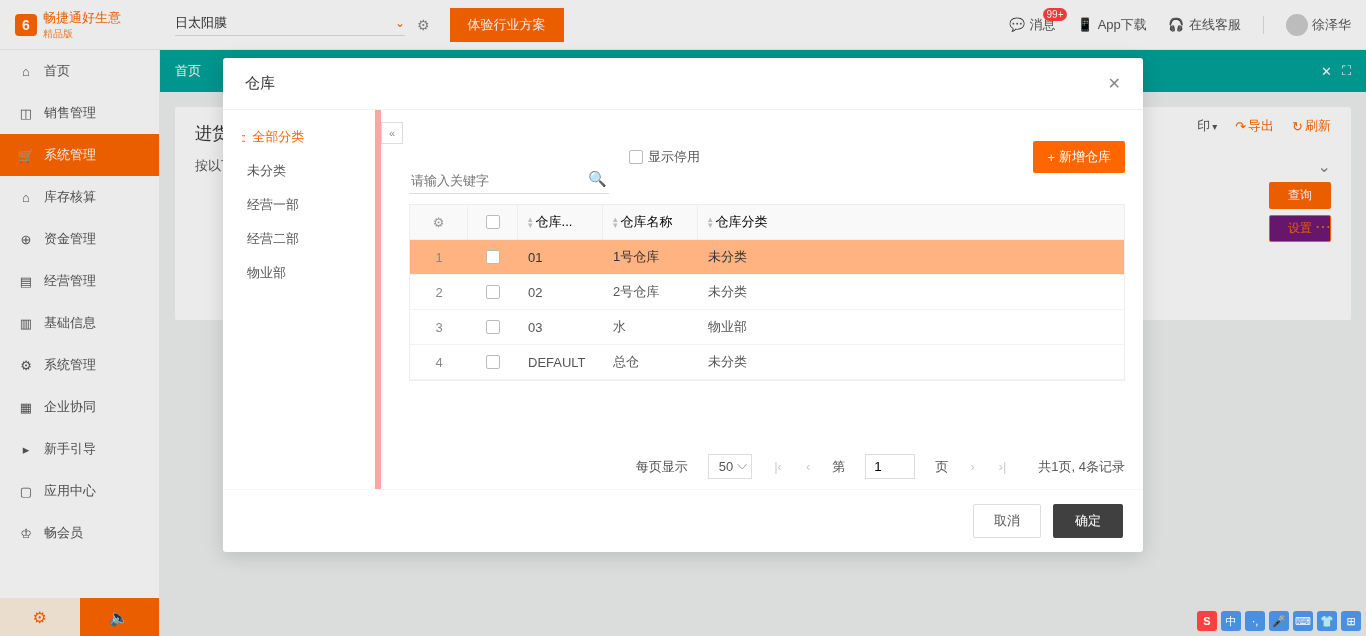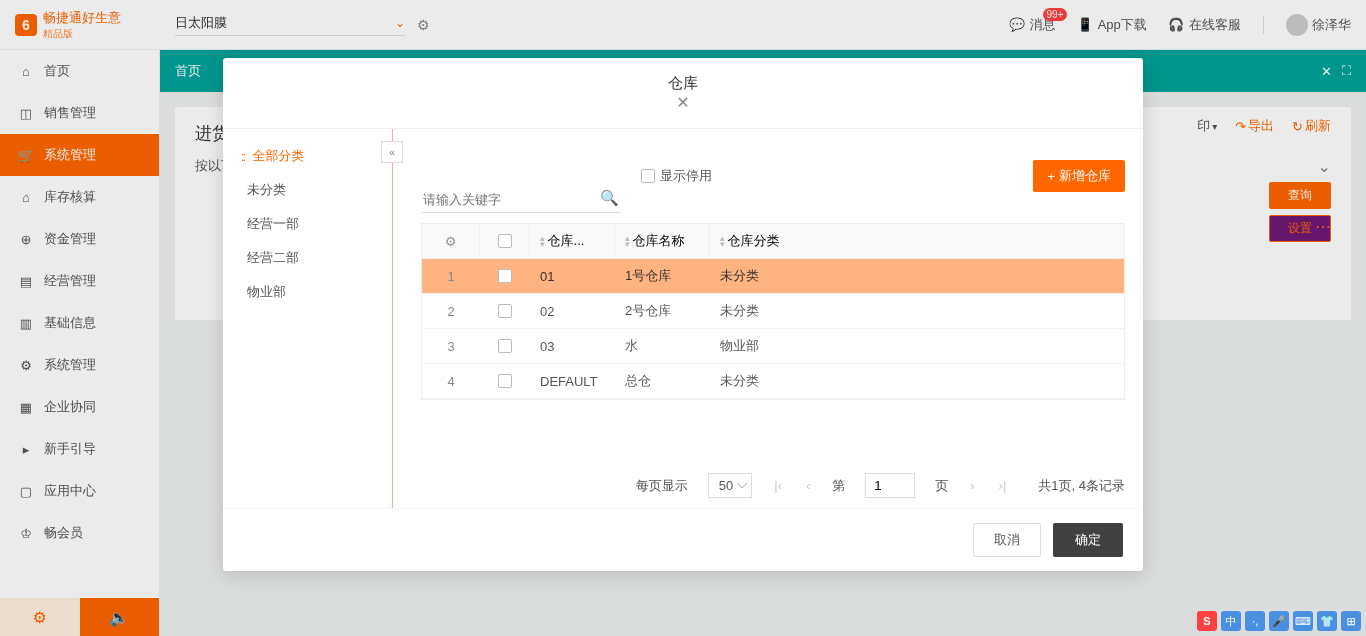--- a/index.html
+++ b/index.html
@@ -43,25 +43,25 @@
 .action-link.orange { color: #ff6600; }
 .filter-row { font-size: 13px; color: #555; display: flex; align-items: center; gap: 10px; }
 .filter-btns { position: absolute; right: 20px; top: 50px; display: flex; flex-direction: column; gap: 6px;}
 .btn-query { background: #ff6600; color: #fff; border: none; padding: 5px 18px; font-size: 12px; border-radius: 2px;}
 .btn-set { background: #701a75; color: #ff6600; border: 1px solid #ff6600; padding: 4px 18px; font-size: 12px; border-radius: 2px;}
 .more-dots { position: absolute; right: 20px; top: 110px; color: #ff6600; font-size: 16px;}
 
 
 .modal-overlay { position: absolute; inset: 0; background: rgba(0,0,0,0.08); display: flex; align-items: flex-start; justify-content: center; padding-top: 58px; }
 .modal { width: 920px; background: #fff; border-radius: 3px; box-shadow: 0 4px 20px rgba(0,0,0,0.15); display: flex; flex-direction: column; }
-.modal-header { padding: 16px 22px; display: flex; align-items: center; justify-content: space-between; flex-direction: column; }
+.modal-header { padding: 16px 22px; display: flex; align-items: center; justify-content: space-between; }
 .modal-title { font-size: 15px; color: #333; }
 .modal-close { color: #888; font-size: 16px; cursor: pointer; }
 .modal-body { display: flex; min-height: 380px; border-top: 1px solid #f0f0f0; position: relative;}
-.modal-sidebar { width: 170px; border-right: 1px solid #fca5a5; padding: 10px 0; font-size: 13px; }
+.modal-sidebar { width: 158px; border-right: 6px solid #fca5a5; padding: 10px 0; font-size: 13px; }
 .modal-sb-item { padding: 8px 24px; color: #555; cursor: pointer; }
 .modal-sb-item.root { color: #ff6600; display: flex; align-items: center; gap: 4px; padding-left: 18px;}
 .modal-sb-item.root::before { content: "::"; color: #ff6600; letter-spacing: -2px; margin-right: 4px;}
 .collapse-tab { position: absolute; left: 158px; top: 12px; width: 22px; height: 22px; border: 1px solid #ddd; background: #fff; display: flex; align-items: center; justify-content: center; font-size: 11px; color: #888; z-index: 2;}
 .modal-main { flex: 1; padding: 10px 18px 10px 28px; display: flex; flex-direction: column; }
 .modal-toolbar { display: flex; align-items: center; gap: 20px; margin-bottom: 10px; }
 .search-box { position: relative; width: 200px; margin-top: 48px; }
 .search-input { width: 100%; border: none; border-bottom: 1px solid #ddd; padding: 5px 24px 5px 2px; font-size: 13px; outline: none; }
 .search-icon { position: absolute; right: 2px; top: 2px; color: #ff6600; font-size: 15px; }
 .checkbox-wrap { display: flex; align-items: center; gap: 5px; font-size: 13px; color: #555; justify-content: center; }
@@ -111,20 +111,21 @@
     <div>
       <div class="logo-text">畅捷通好生意</div>
       <div class="logo-sub">精品版</div>
     </div>
   </div>
   <div class="company-select">
     <span>日太阳膜</span>
     <span class="chevron-down">⌄</span>
   </div>
   <span class="gear-btn">⚙</span>
+  <button class="experience-btn">体验行业方案</button>
   <div class="header-right">
     <div class="header-item">
       <span>💬</span>
       <span>消息</span>
       <span class="badge">99+</span>
     </div>
     <div class="header-item">
       <span>📱</span>
       <span>App下载</span>
     </div>

